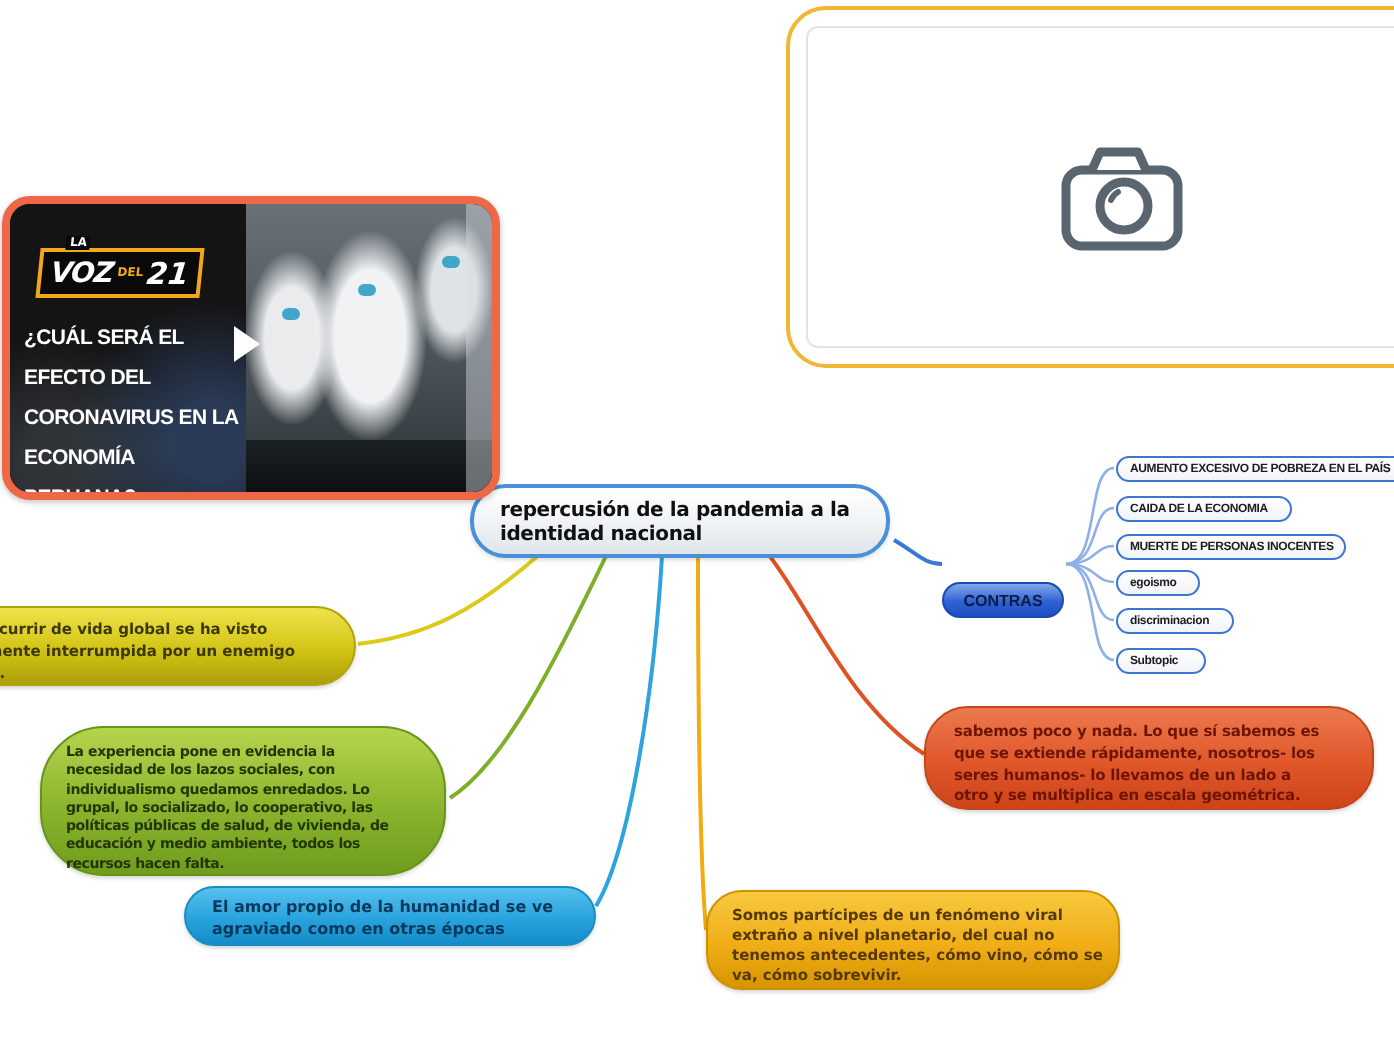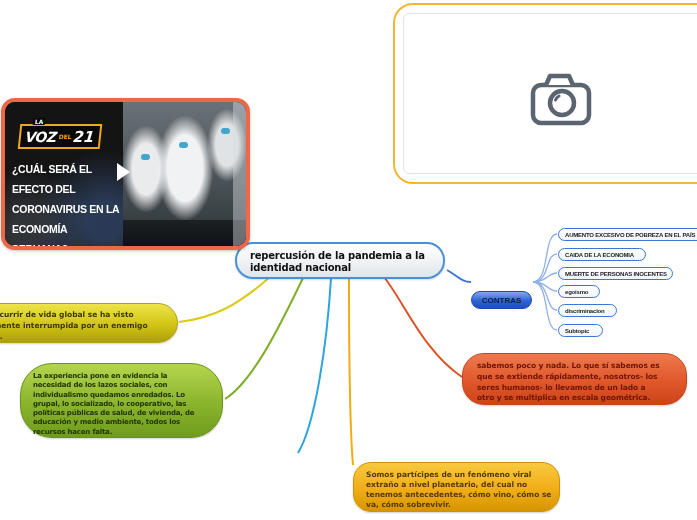--- a/index.html
+++ b/index.html
@@ -72,21 +72,21 @@
   .note{position:absolute;z-index:10;font-weight:bold;box-shadow:0 1px 2px rgba(0,0,0,.18);cursor:pointer;}
   .n-yellowleft{left:-48px;top:303px;width:226px;height:40px;border-radius:20px;
       background:linear-gradient(180deg,#eee34a 0%,#d2c415 55%,#ac9f0a 100%);border:1px solid #b0a30c;
       color:#3c3700;font-size:7.5px;line-height:11px;padding:5px 0 0 14px;}
   .n-green{left:20px;top:363px;width:203px;height:75px;border-radius:32px;
       background:linear-gradient(180deg,#b6d44e 0%,#8ab42d 55%,#6f9c1e 100%);border:1px solid #689419;
       color:#233500;font-size:7px;line-height:9.3px;letter-spacing:-.2px;padding:8px 0 0 12px;}
   .n-blue{left:92px;top:443px;width:206px;height:30px;border-radius:15px;
       background:linear-gradient(180deg,#56c0ee 0%,#29a3dd 55%,#138cc8 100%);border:1px solid #1a8cc4;
       color:#07395c;font-size:8px;line-height:10.5px;padding:5px 0 0 13px;}
-  .n-amber{left:353px;top:462px;width:207px;height:50px;border-radius:18px;
+  .n-amber{left:353px;top:445px;width:207px;height:50px;border-radius:18px;
       background:linear-gradient(180deg,#f8c93e 0%,#f0ad18 55%,#d69500 100%);border:1px solid #cf9100;
       color:#553800;font-size:7.5px;line-height:10px;padding:7px 0 0 12px;}
   .n-orange{left:462px;top:353px;width:225px;height:52px;border-radius:22px;
       background:linear-gradient(180deg,#ec7a4e 0%,#e0572a 55%,#cc4418 100%);border:1px solid #c4461c;
       color:#6e1402;font-size:7.5px;line-height:10.8px;letter-spacing:-.1px;padding:7px 0 12px 14px;}
 </style>
 </head>
 <body>
 
 <div class="canvas">
@@ -157,20 +157,22 @@
   <div class="note n-yellowleft multiline">El transcurrir de vida global se ha visto
 súbitamente interrumpida por un enemigo
 externo.</div>
   <div class="note n-green multiline">La experiencia pone en evidencia la
 necesidad de los lazos sociales, con
 individualismo quedamos enredados. Lo
 grupal, lo socializado, lo cooperativo, las
 políticas públicas de salud, de vivienda, de
 educación y medio ambiente, todos los
 recursos hacen falta.</div>
+  <div class="note n-blue multiline">El amor propio de la humanidad se ve
+agraviado como en otras épocas</div>
   <div class="note n-amber multiline">Somos partícipes de un fenómeno viral
 extraño a nivel planetario, del cual no
 tenemos antecedentes, cómo vino, cómo se
 va, cómo sobrevivir.</div>
   <div class="note n-orange multiline">sabemos poco y nada. Lo que sí sabemos es
 que se extiende rápidamente, nosotros- los
 seres humanos- lo llevamos de un lado a
 otro y se multiplica en escala geométrica.</div>
 
 </div>

